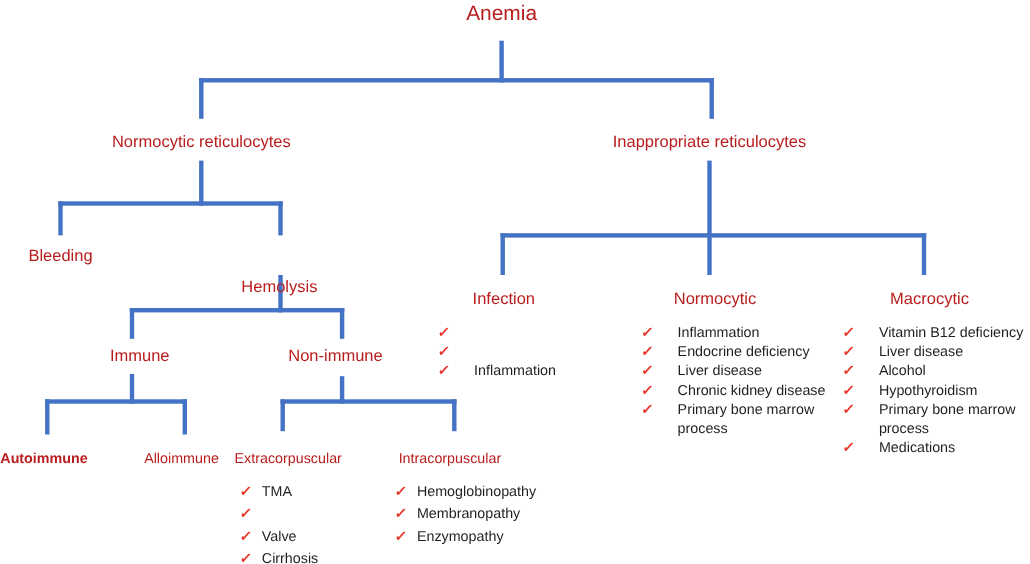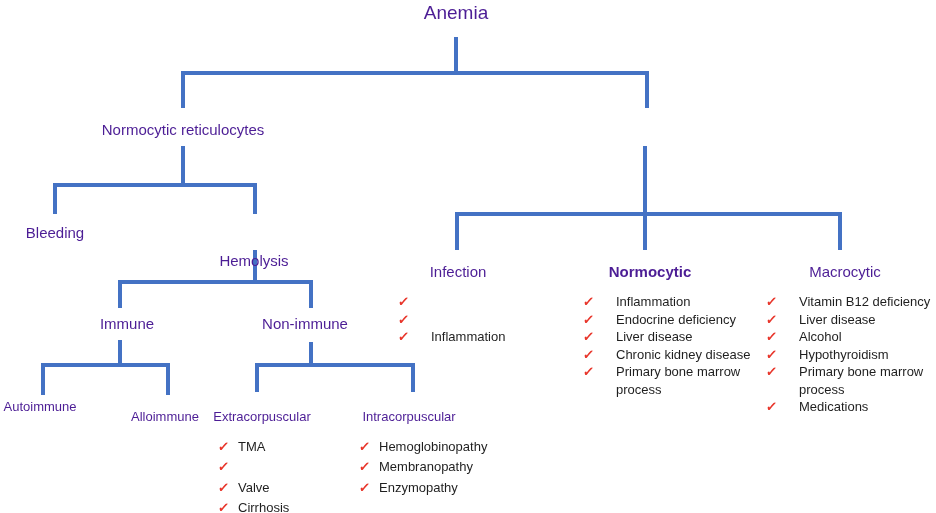--- a/index.html
+++ b/index.html
@@ -5,21 +5,21 @@
   html,body{margin:0;padding:0;background:#fff;}
   #canvas{
     position:relative;width:936px;height:513px;background:#ffffff;overflow:hidden;
     font-family:"Liberation Sans",sans-serif;color:#1f1f1f;
   }
   .vline,.hline{position:absolute;background:#4472C4;}
   .vline{width:4px;}
   .hline{height:4px;}
   .node{
     position:absolute;transform:translateX(-50%);white-space:nowrap;
-    font-size:15px;color:#4c1d95;
+    font-size:15px;color:#b91c1c;
   }
   .node.title{font-size:19px;}
   .node.leaf{font-size:13px;}
   .list{position:absolute;font-size:13px;color:#1f1f1f;}
   .list ul{list-style:none;margin:0;padding:0;}
   .list li{display:flex;align-items:flex-start;line-height:17.5px;}
   .list.loose li{line-height:20.3px;}
   .check{
     color:#e8352a;font-weight:bold;flex:0 0 14px;text-align:left;
     transform:skewX(-8deg);font-size:13px;
@@ -63,30 +63,31 @@
   <div class="vline" style="left:255px;top:363px;height:29px;"></div>
   <div class="vline" style="left:411px;top:363px;height:29px;"></div>
 
   <div class="vline" style="left:643px;top:146px;height:104px;"></div>
   <div class="hline" style="left:455px;top:212px;width:387px;"></div>
   <div class="vline" style="left:455px;top:212px;height:38px;"></div>
   <div class="vline" style="left:838px;top:212px;height:38px;"></div>
 
   <div class="node title" style="left:456px;top:2px;">Anemia</div>
   <div class="node" style="left:183px;top:121px;">Normocytic reticulocytes</div>
+  <div class="node" style="left:645px;top:121px;">Inappropriate reticulocytes</div>
   <div class="node" style="left:55px;top:224px;">Bleeding</div>
   <div class="node" style="left:254px;top:224px;margin-top:28px;">Hemolysis</div>
   <div class="node" style="left:127px;top:315px;">Immune</div>
   <div class="node" style="left:305px;top:315px;">Non-immune</div>
-  <div class="node leaf" style="left:40px;top:399px;">Autoimmune</div>
+  <div class="node leaf" style="left:40px;top:409px;font-weight:bold;">Autoimmune</div>
   <div class="node leaf" style="left:165px;top:409px;">Alloimmune</div>
   <div class="node leaf" style="left:262px;top:409px;">Extracorpuscular</div>
   <div class="node leaf" style="left:409px;top:409px;">Intracorpuscular</div>
   <div class="node" style="left:458px;top:263px;">Infection</div>
-  <div class="node" style="left:650px;top:263px;font-weight:bold;">Normocytic</div>
+  <div class="node" style="left:650px;top:263px;">Normocytic</div>
   <div class="node" style="left:845px;top:263px;">Macrocytic</div>
 
   <div class="list loose gap-sm w110" style="left:218px;top:437px;">
     <ul>
         <li>
           <span class="check">✓</span>
           <span class="itxt">TMA</span>
         </li>
         <li>
           <span class="check">✓</span>

